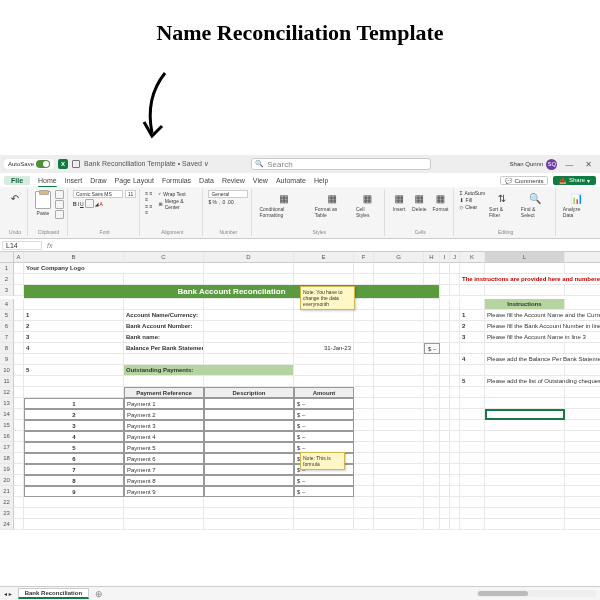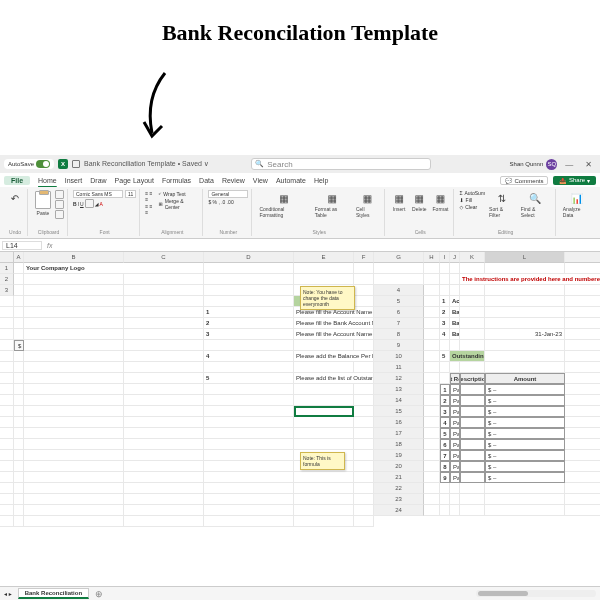--- a/index.html
+++ b/index.html
@@ -82,21 +82,21 @@
 .sheetbottom { position: absolute; bottom: 0; left: 0; right: 0; height: 14px; background: #f5f5f5; border-top: 1px solid #ccc; display: flex; align-items: center; padding: 0 4px; font-size: 6px; gap: 6px; }
 .sheettab { background: #fff; border: 1px solid #ccc; border-bottom: 2px solid #107c41; padding: 1px 6px; font-weight: bold; }
 .plus { color: #888; font-size: 9px; }
 .hscroll { margin-left: auto; width: 120px; height: 7px; background: #eee; border-radius: 3px; position: relative;}
 .hscroll::after { content:""; position:absolute; left:2px; top:1px; width:50px; height:5px; background:#bbb; border-radius:3px; }
 </style>
 </head>
 <body>
 
 <div class="mkt">
-  <div class="mkt-title">Bank Reconcilation Template</div>
+  <div class="mkt-title">Name Reconciliation Template</div>
   <div class="arrow">
     <svg viewBox="0 0 50 80">
         <path d="M 35 5 Q 15 30 22 65" stroke="#000" stroke-width="3" fill="none"></path>
         <path d="M 14 54 L 22 68 L 32 58" stroke="#000" stroke-width="3" fill="none"></path>
       </svg>
   </div>
 </div>
 
 <div class="excel">
 
@@ -307,20 +307,21 @@
         <div class="cell "></div>
         <div class="cell "></div>
         <div class="cell "></div>
         <div class="cell "></div>
         <div class="cell "></div>
         <div class="cell "></div>
         <div class="cell "></div>
         <div class="cell redtxt" style="grid-column: span 3;">The instructions are provided here and  numbered again</div>
         <div class="cell rowh">3</div>
         <div class="cell "></div>
+        <div class="cell green-hdr" style="grid-column: span 7;">Bank Account Reconcilation</div>
         <div class="cell "></div>
         <div class="cell "></div>
         <div class="cell "></div>
         <div class="cell "></div>
         <div class="cell "></div>
         <div class="cell rowh">4</div>
         <div class="cell "></div>
         <div class="cell "></div>
         <div class="cell "></div>
         <div class="cell "></div>

